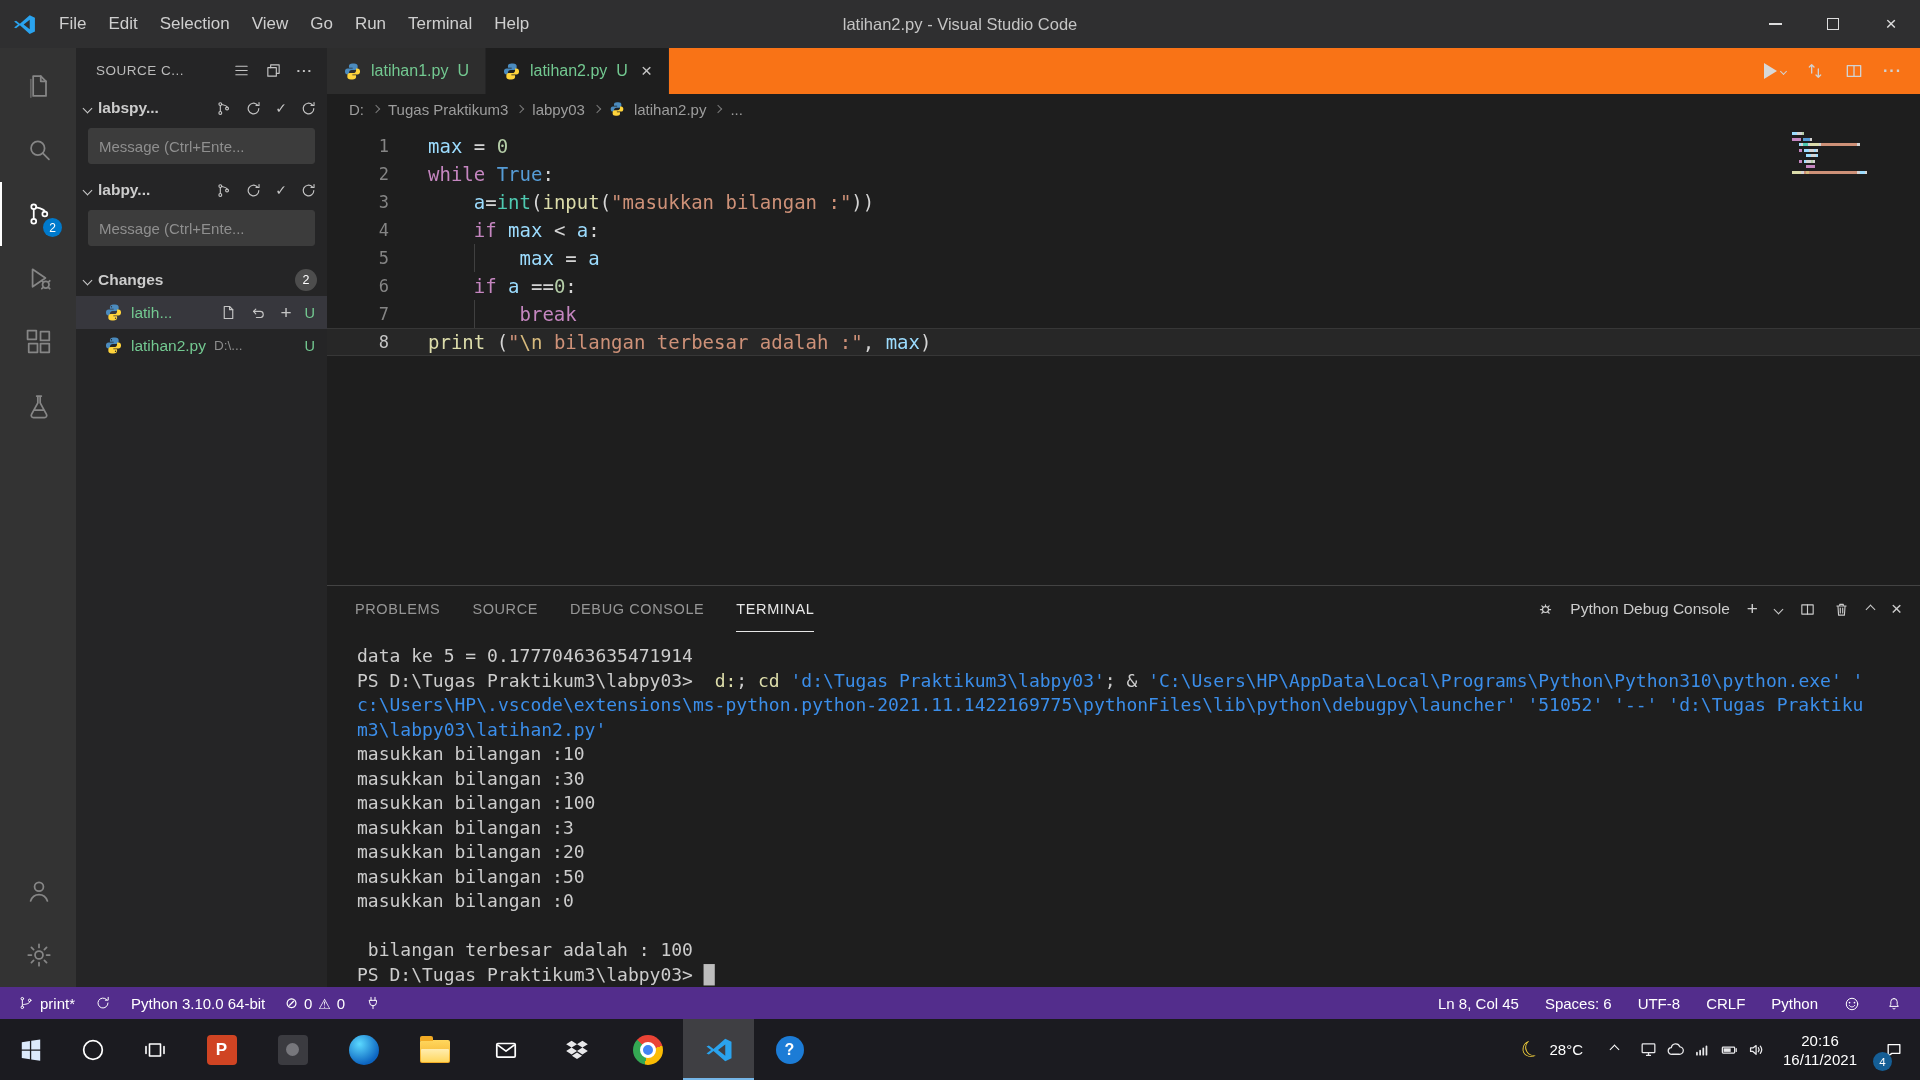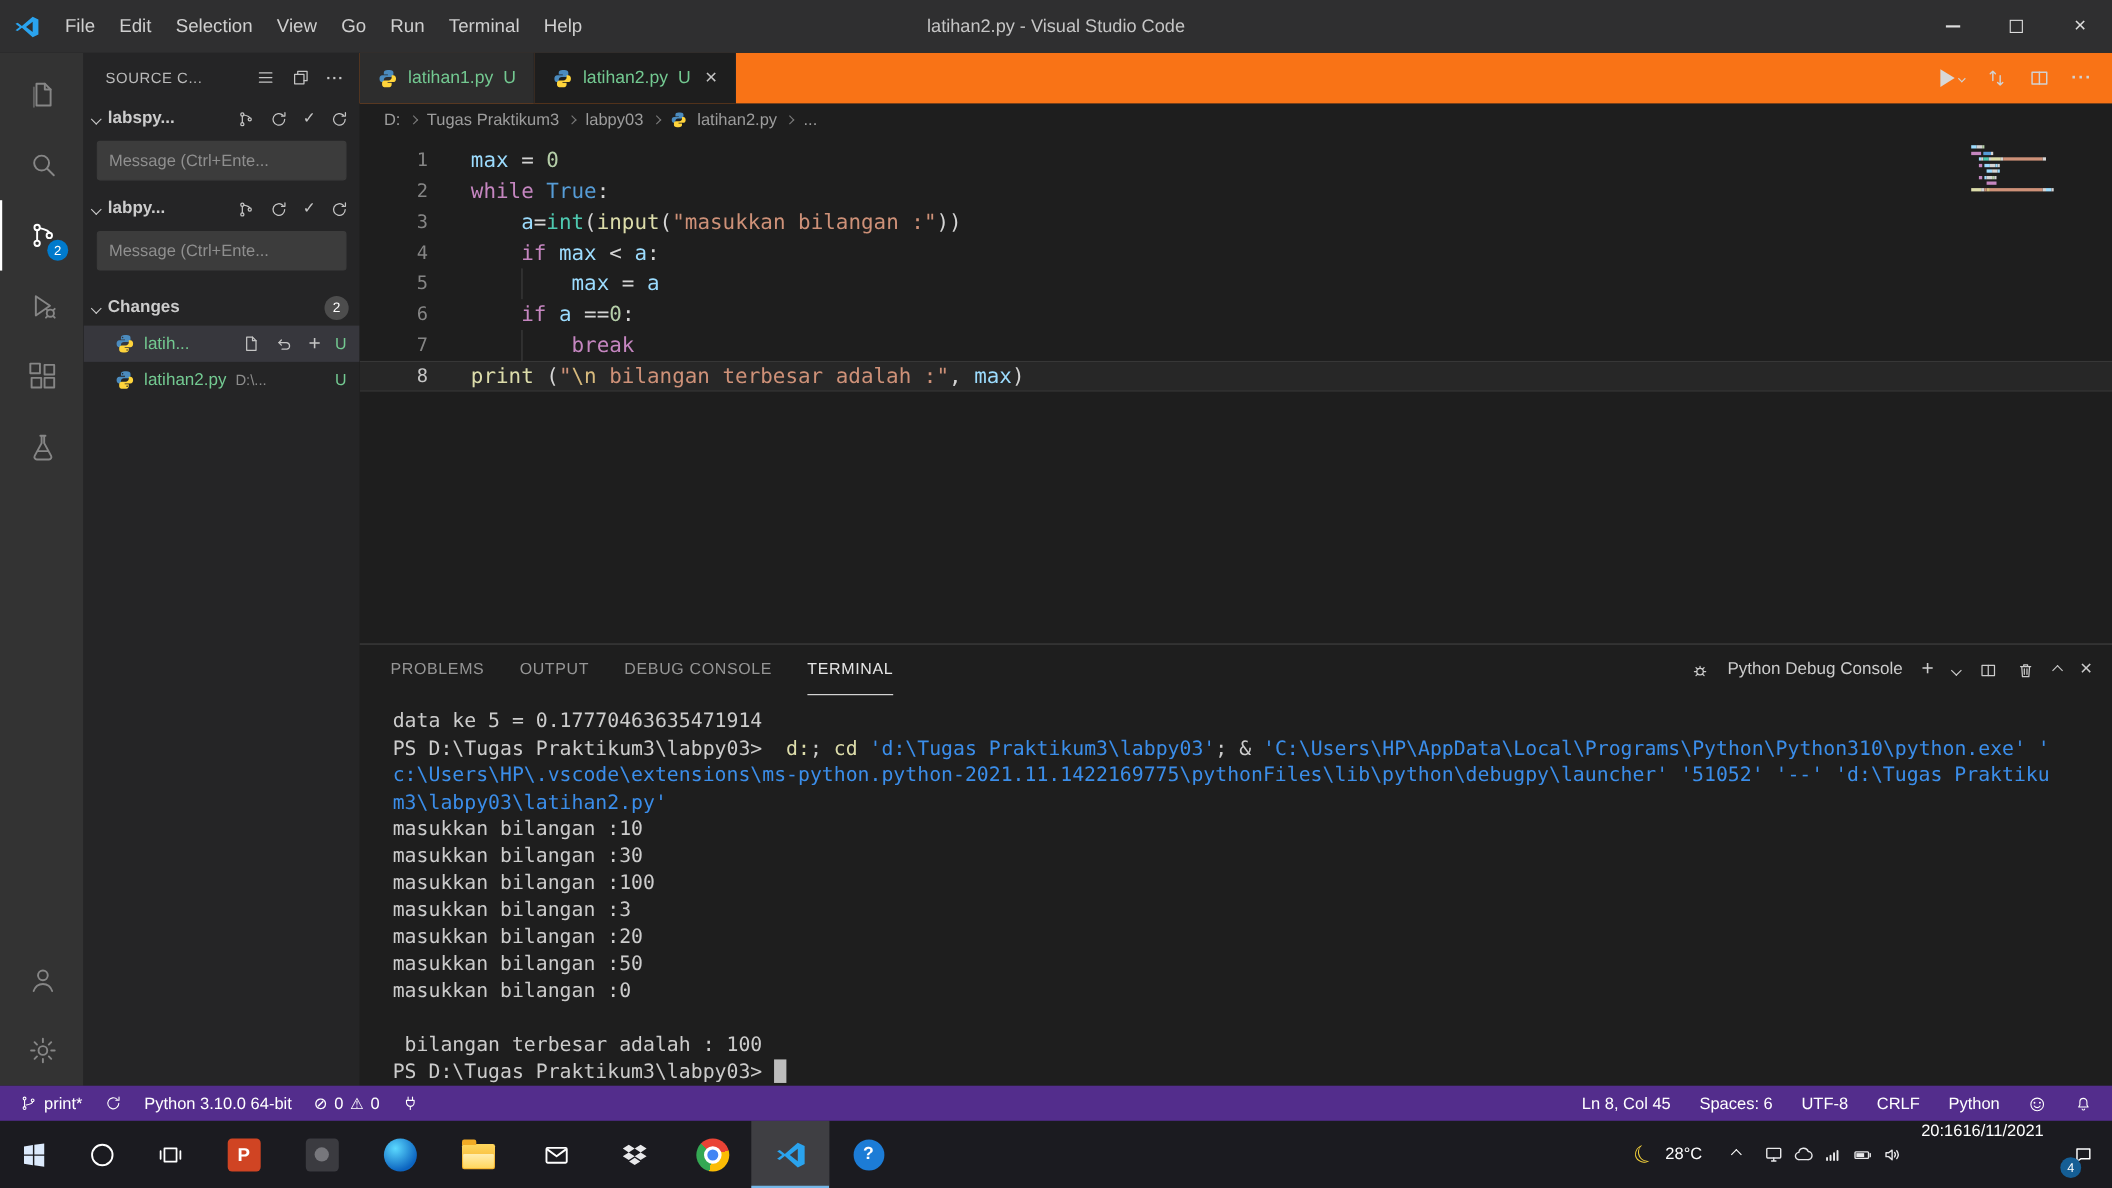--- a/index.html
+++ b/index.html
@@ -89,21 +89,21 @@
 .mm{display:inline-block;height:3px;background:currentColor;vertical-align:top}
 .mm-sp{background:transparent}
 
 
 .panel{height:402px;border-top:1px solid #434343;display:flex;flex-direction:column;flex:0 0 auto}
 .panel-header{height:46px;display:flex;align-items:center;padding:0 18px 0 28px;flex:0 0 auto}
 .panel-tabs{display:flex;gap:32px;font-size:14.5px;letter-spacing:.6px;color:#969696;height:100%;align-items:stretch}
 .panel-tab{display:flex;align-items:center;border-bottom:1.5px solid transparent}
 .panel-tab.active{color:#e7e7e7;border-bottom-color:#e7e7e7}
 .panel-actions{margin-left:auto;display:flex;align-items:center;gap:17px;color:#ccc;font-size:15.5px}
-.console-select{display:flex;align-items:center;gap:16px}
+.console-select{display:flex;align-items:flex-start;gap:16px}
 .terminal{flex:1;padding:12px 0 0 30px;font-family:"DejaVu Sans Mono","Liberation Mono",monospace;font-size:18px;line-height:24.5px;white-space:pre;overflow:hidden}
 .term-line{min-height:24.5px}
 .tt-fg{color:var(--term-fg,#ccc)}.tt-cmd{color:var(--term-cmd,#dcdcaa)}.tt-str{color:var(--term-str,#3b8eea)}
 .tt-cursor{color:#bdbdbd}
 
 
 .statusbar{height:32px;background:var(--statusbar-bg,#532d8c);color:#fff;display:flex;align-items:center;font-size:15px;padding:0 18px;flex:0 0 auto}
 .sb-left{display:flex;align-items:center;gap:20px}
 .sb-right{margin-left:auto;display:flex;align-items:flex-end;gap:26px}
 .sb-item{display:flex;align-items:center;gap:6px;white-space:nowrap}
@@ -126,21 +126,21 @@
 .folder{width:30px;height:23px;position:relative;background:linear-gradient(#ffd75e,#f2ab25);border-radius:2px;margin-top:3px}
 .folder::before{content:"";position:absolute;top:-4px;left:0;width:13px;height:5px;background:#f2ab25;border-radius:2px 2px 0 0}
 .folder::after{content:"";position:absolute;left:1px;right:1px;bottom:1px;height:13px;background:linear-gradient(#ffedb0,#ffd75e);border-radius:1px}
 .chrome{width:30px;height:30px;border-radius:50%;background:conic-gradient(from -45deg,#ea4335 0 33%,#fbbc04 0 66%,#34a853 0 100%);position:relative}
 .chrome::after{content:"";position:absolute;inset:7px;background:#4285f4;border:3px solid #fff;border-radius:50%}
 .help-circ{width:28px;height:28px;border-radius:50%;background:#1c7cd6;display:flex;align-items:center;justify-content:center}
 .help-circ::before{content:"?";color:#fff;font-weight:bold;font-size:16px}
 .weather{display:flex;align-items:center;gap:9px;padding:0 12px}
 .tray{display:flex;align-items:center;gap:8px;padding:0 6px;color:#e8e8ea}
 .tray .ic-s{width:19px;height:19px}
-.clock{display:flex;flex-direction:row;justify-content:center;line-height:19px;padding:0 10px;min-width:96px}
+.clock{display:flex;flex-direction:column;align-items:center;justify-content:center;line-height:19px;padding:0 10px;min-width:96px}
 .action-center{width:52px;display:flex;align-items:center;justify-content:center;position:relative}
 .ac-badge{position:absolute;left:5px;bottom:9px;width:19px;height:19px;border-radius:50%;background:#155e95;color:#fff;font-size:11.5px;display:flex;align-items:center;justify-content:center}
 .spacer{flex:1}
 </style>
 </head>
 <body>
 
 <div class="screen">
 
   <header class="titlebar">
@@ -402,21 +402,21 @@
             <div class="mm-row"><span class="mm tk-fg mm-sp" style="width: 7px;"></span><span class="mm tk-kw" style="width: 3px;"></span><span class="mm tk-fg mm-sp" style="width: 2px;"></span><span class="mm tk-var" style="width: 2px;"></span><span class="mm tk-fg" style="width: 5px;"></span><span class="mm tk-num" style="width: 2px;"></span><span class="mm tk-fg" style="width: 2px;"></span></div>
             <div class="mm-row"><span class="mm tk-fg mm-sp" style="width: 14px;"></span><span class="mm tk-kw" style="width: 9px;"></span></div>
             <div class="mm-row"><span class="mm tk-fn" style="width: 9px;"></span><span class="mm tk-fg" style="width: 3px;"></span><span class="mm tk-str" style="width: 2px;"></span><span class="mm tk-esc" style="width: 3px;"></span><span class="mm tk-str" style="width: 48px;"></span><span class="mm tk-fg" style="width: 3px;"></span><span class="mm tk-var" style="width: 5px;"></span><span class="mm tk-fg" style="width: 2px;"></span></div>
           </div>
       </div>
 
       <div class="panel">
         <div class="panel-header">
           <div class="panel-tabs">
             <span class="panel-tab">PROBLEMS</span>
-            <span class="panel-tab">OUTPUT</span>
+            <span class="panel-tab">SOURCE</span>
             <span class="panel-tab">DEBUG CONSOLE</span>
             <span class="panel-tab active">TERMINAL</span>
           </div>
           <div class="panel-actions">
             <span class="console-select">
               <svg class="ic-s" viewBox="0 0 24 24">
                   <circle cx="12" cy="13.5" r="4.2"></circle>
                   <path d="M12 9.3V6.8M7.8 13.5H4.8M19.2 13.5h-3M9 10.5 6.8 8.3M15 10.5l2.2-2.2M9 16.5l-2.2 2.2M15 16.5l2.2 2.2"></path>
                 </svg>
               <span>Python Debug Console</span>

